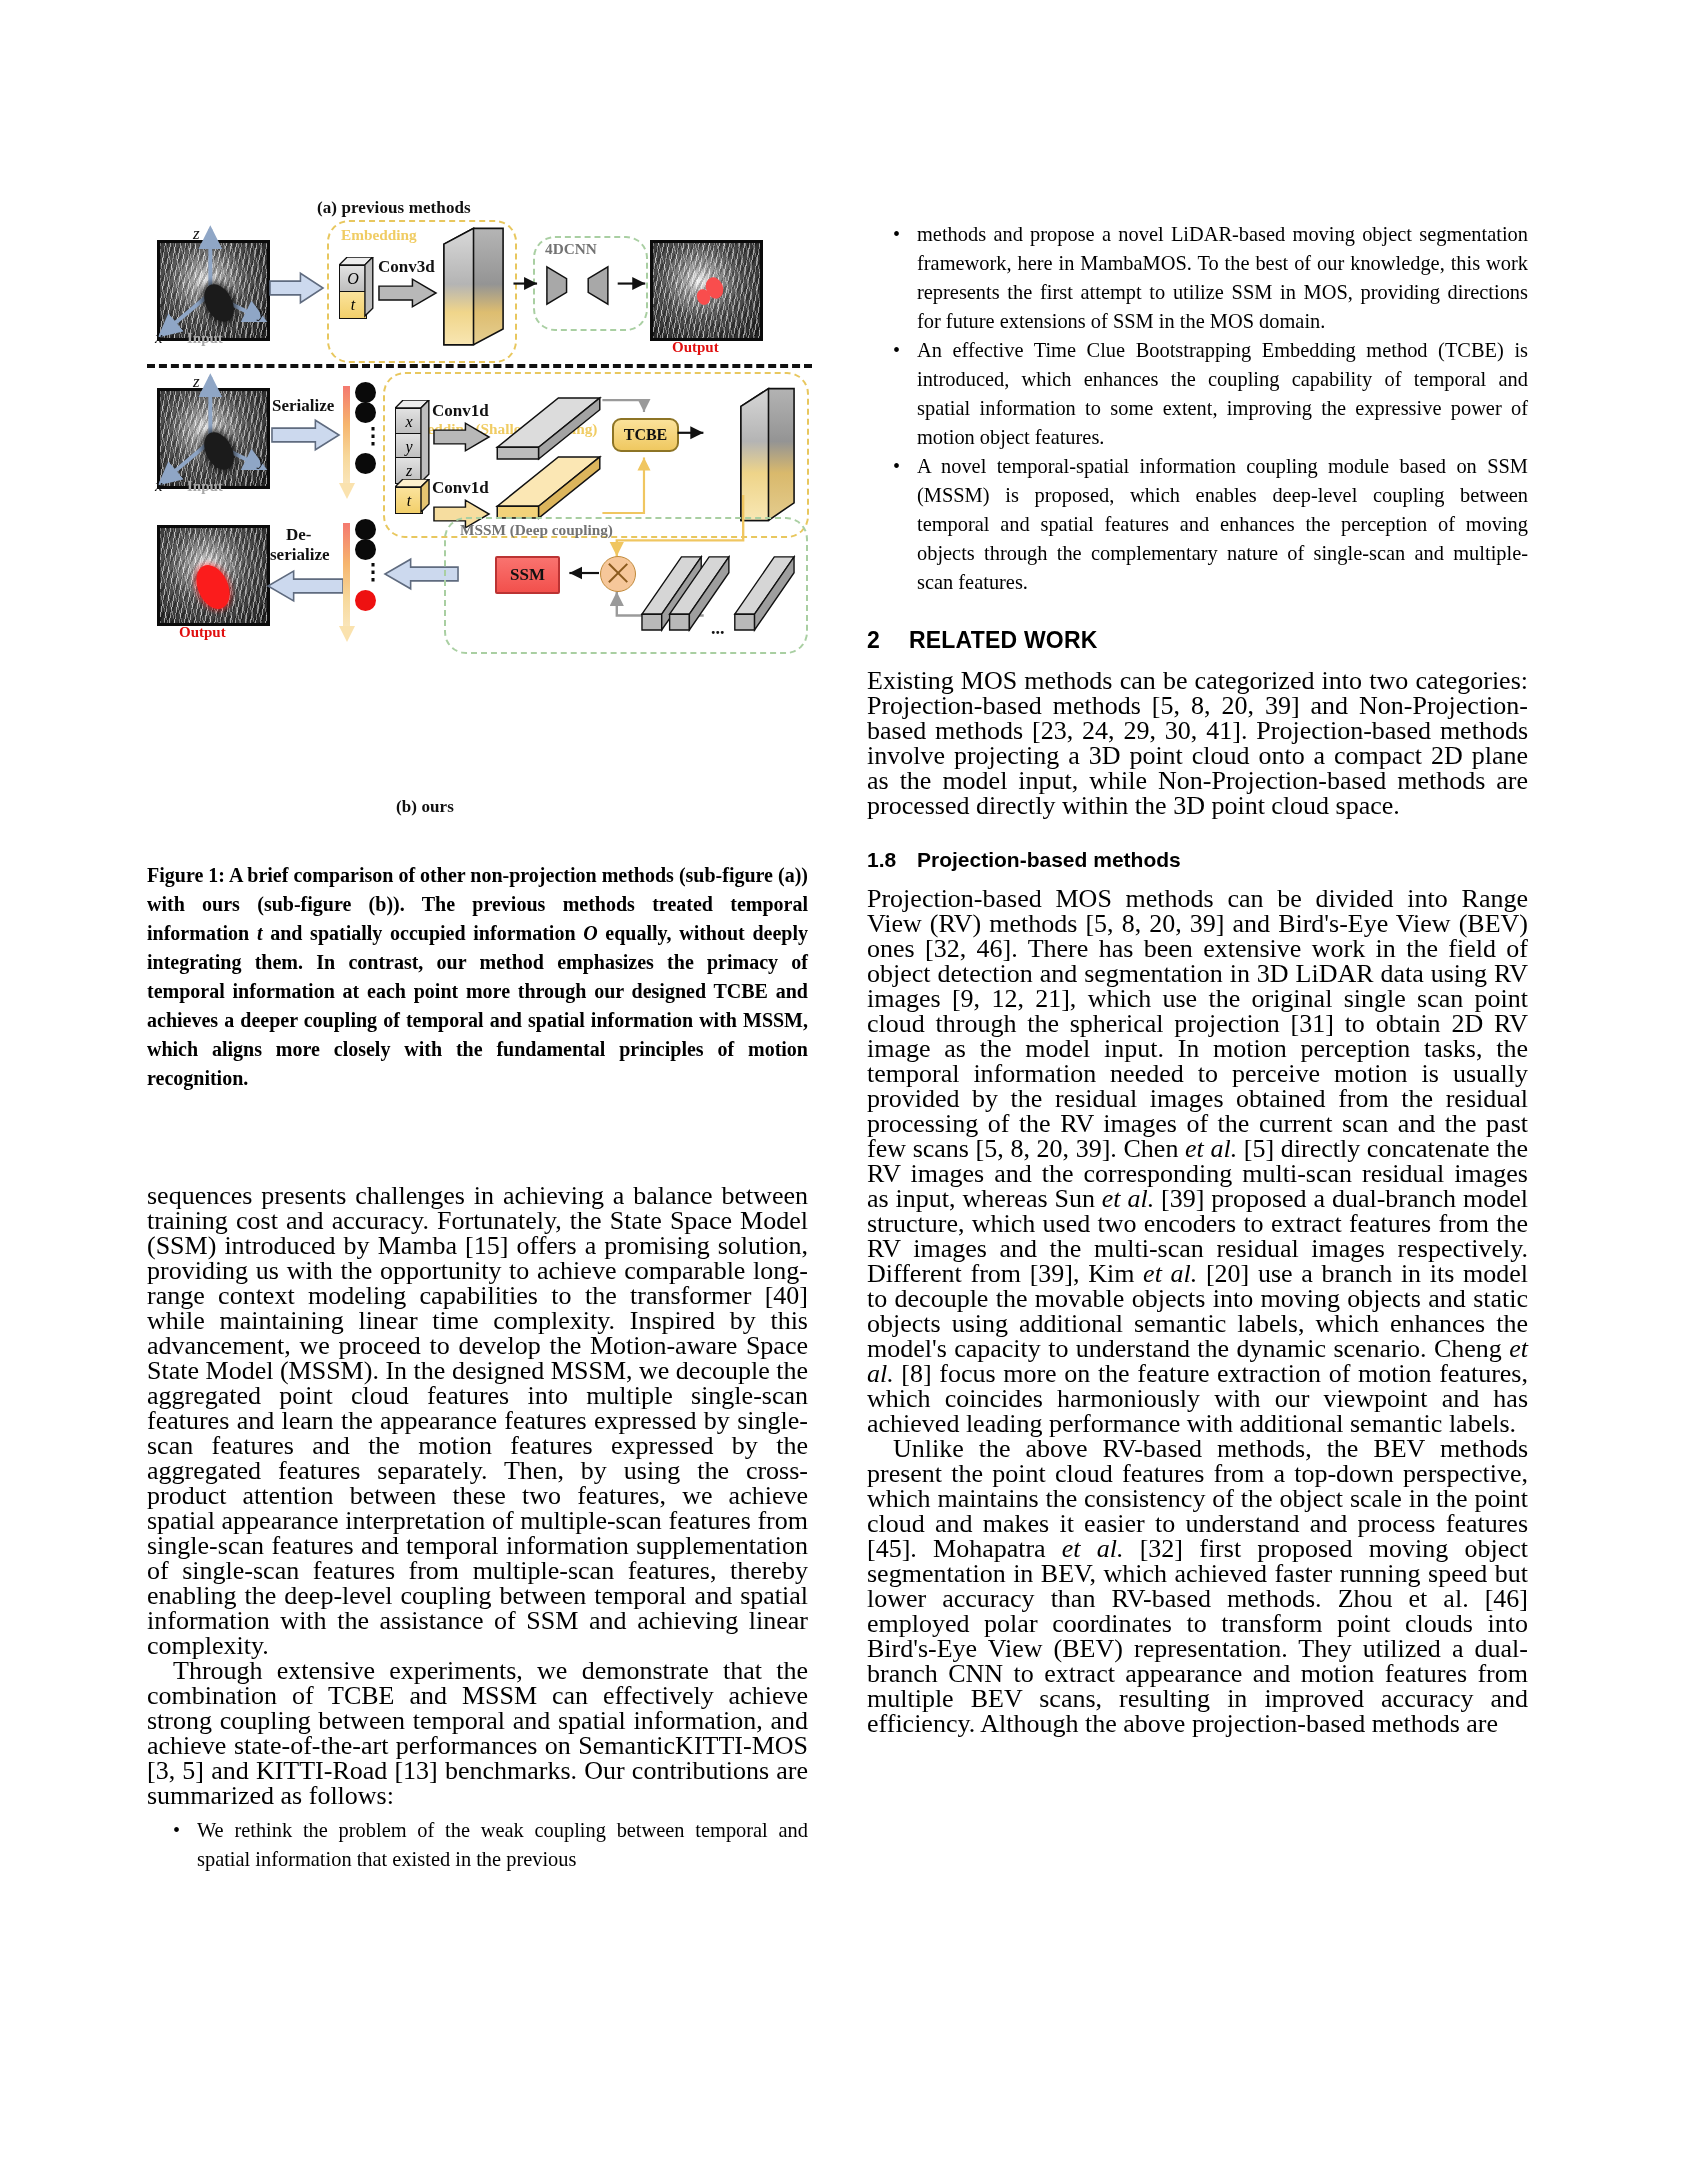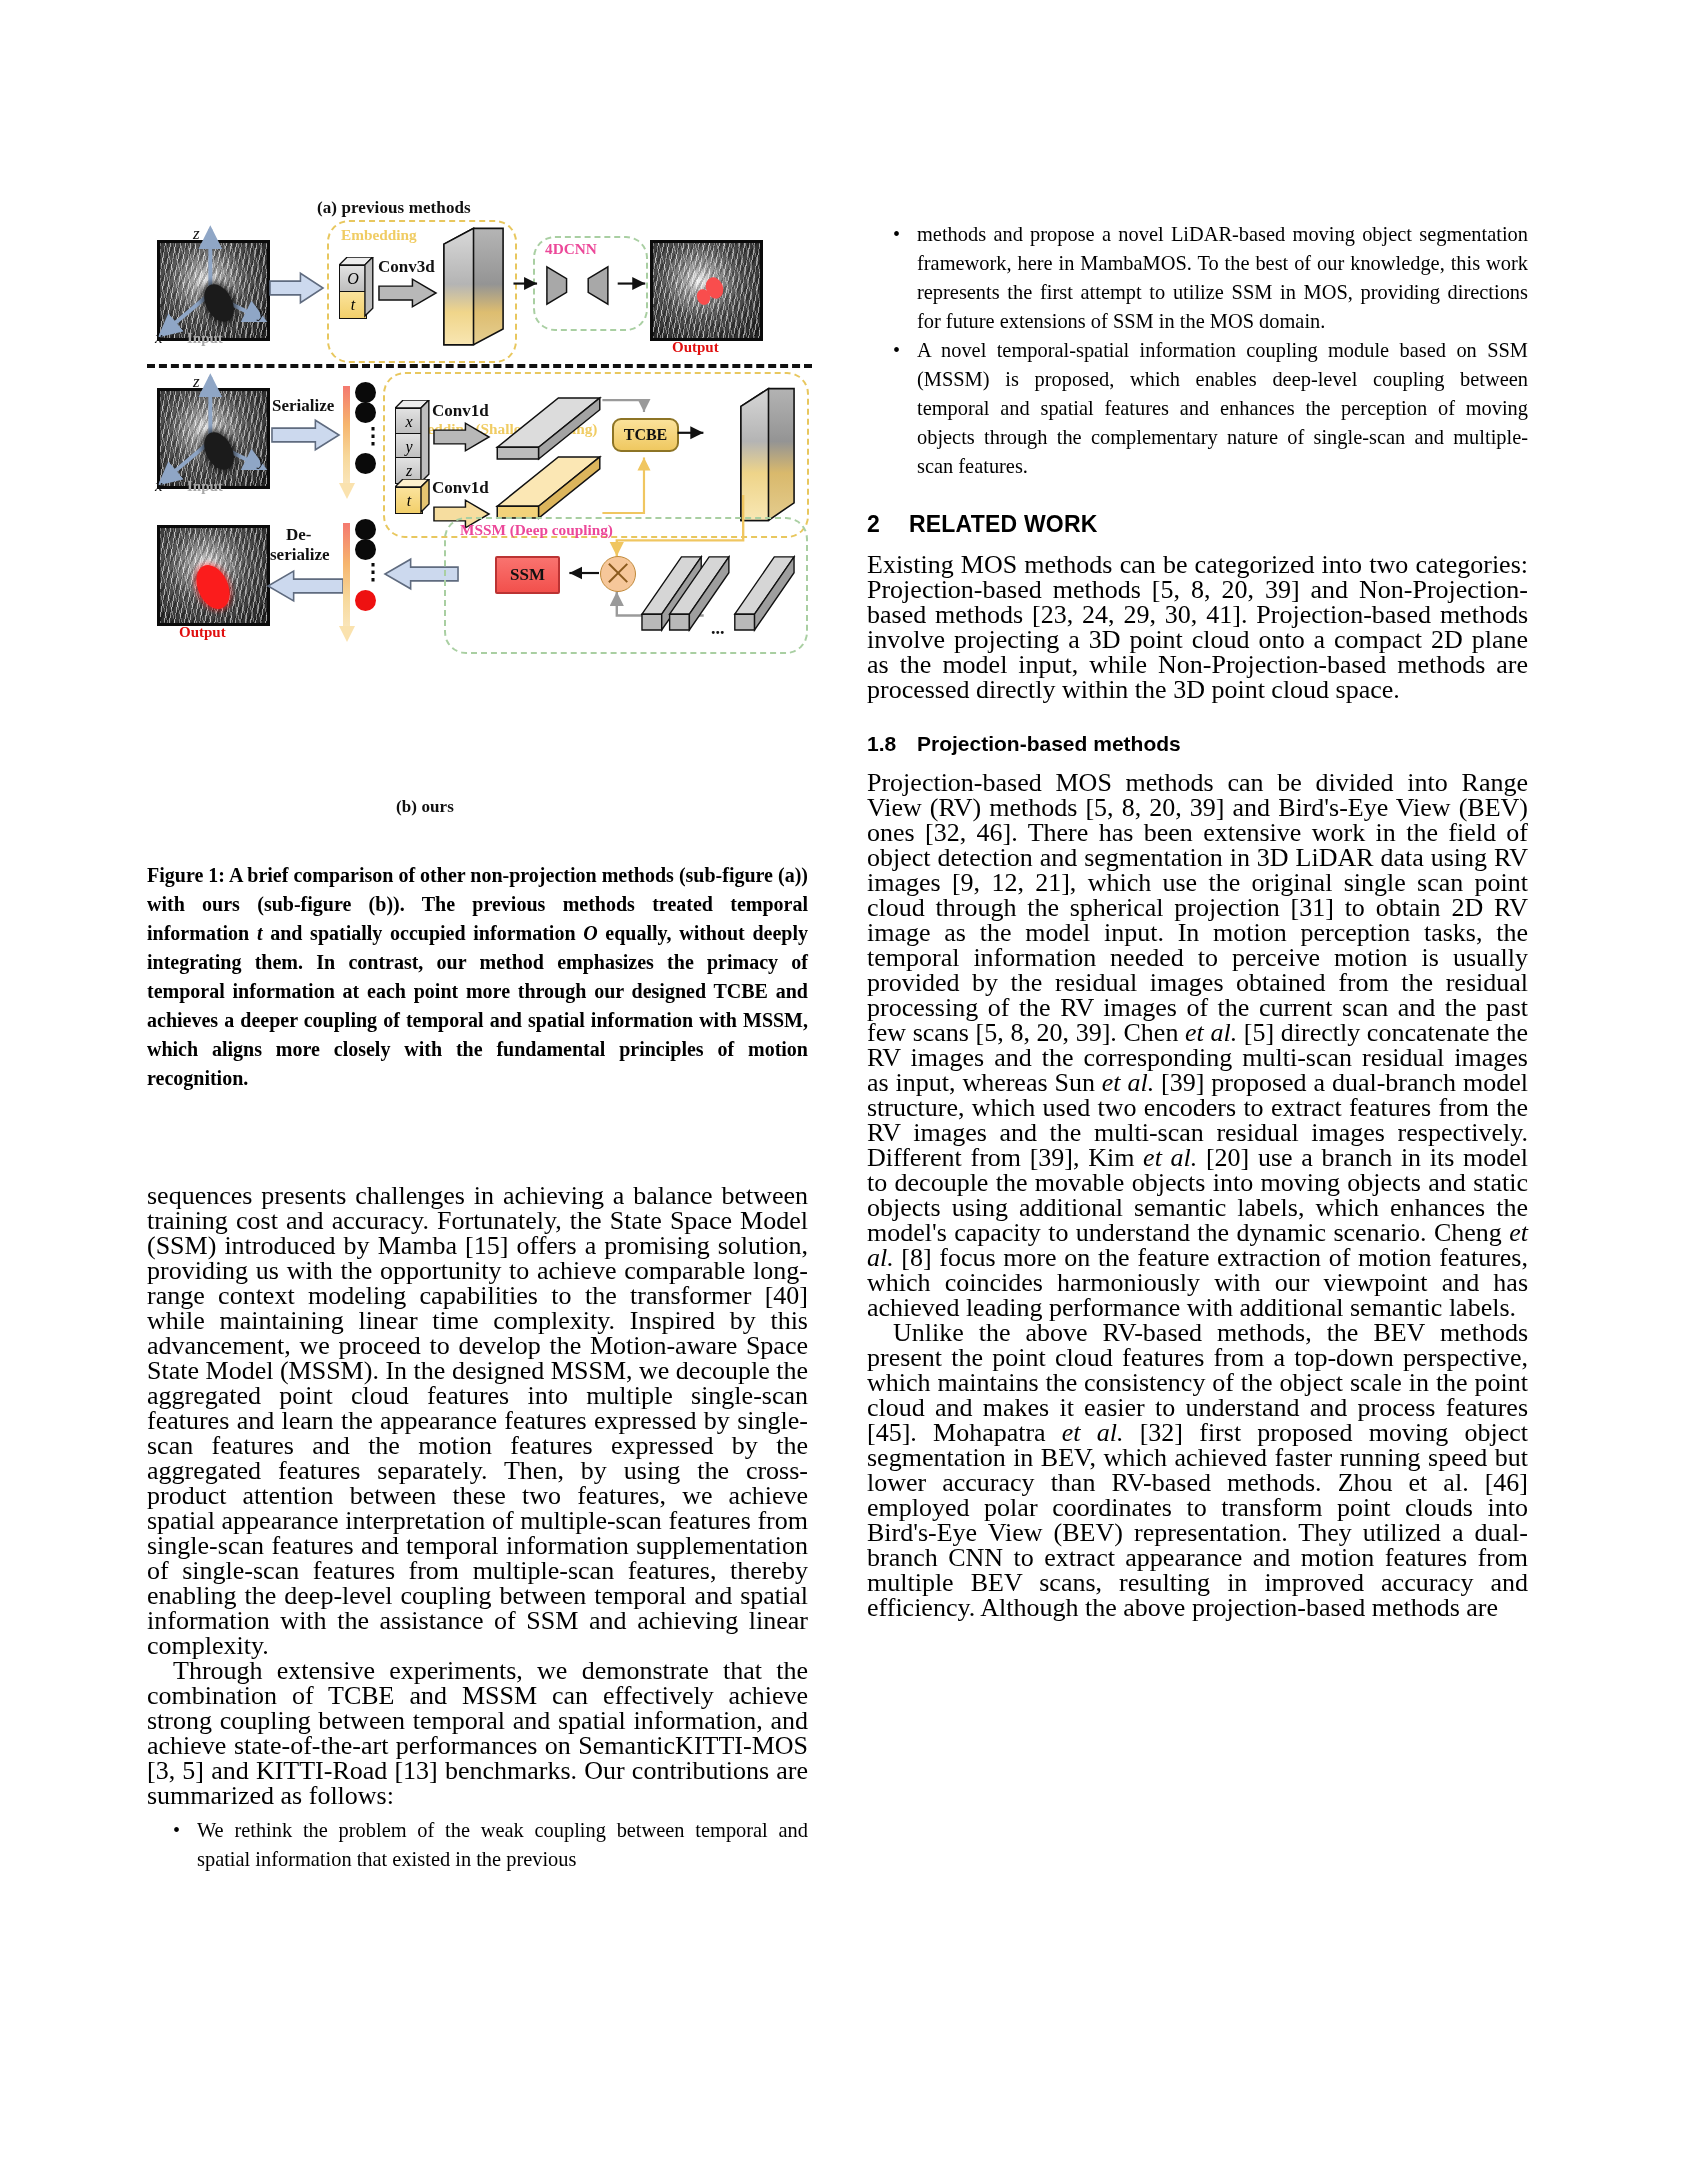--- a/index.html
+++ b/index.html
@@ -138,21 +138,21 @@
   }
   .mod-box.green { border-color: #a9cfa2; }
   .mod-title {
     position: absolute;
     font-family: "Liberation Serif", serif;
     font-weight: bold;
     font-size: 15.3px;
     color: #f0cc63;
     white-space: nowrap;
   }
-  .mod-title.green { color: #ec4899; }
+  .mod-title.green { color: #737373; }
 
   
   .cube {
     position: absolute;
     font-family: "Liberation Serif", serif;
     font-style: italic;
     font-size: 16px;
     text-align: center;
     border: 1.6px solid #111;
     background: linear-gradient(180deg,#e2e2e2,#bdbdbd);
@@ -558,20 +558,21 @@
       <li>We rethink the problem of the weak coupling between temporal and spatial information that existed in the previous</li>
     </ul>
   </div>
 
   <div class="col col-right">
     <ul class="bullets">
       <li style="list-style:none;">
         <span style="position:absolute; left:-8px; top:0; opacity:0;">•</span>
         <span>methods and propose a novel LiDAR-based moving object segmentation framework, here in MambaMOS. To the best of our knowledge, this work represents the first attempt to utilize SSM in MOS, providing directions for future extensions of SSM in the MOS domain.</span>
       </li>
+      <li>An effective Time Clue Bootstrapping Embedding method (TCBE) is introduced, which enhances the coupling capability of temporal and spatial information to some extent, improving the expressive power of motion object features.</li>
       <li>A novel temporal-spatial information coupling module based on SSM (MSSM) is proposed, which enables deep-level coupling between temporal and spatial features and enhances the perception of moving objects through the complementary nature of single-scan and multiple-scan features.</li>
     </ul>
 
     <div class="sp-30"></div>
     <h2 class="sec">
       <span class="sec-row">
         <span class="sec-num">2</span>
         <span>RELATED WORK</span>
       </span>
     </h2>

